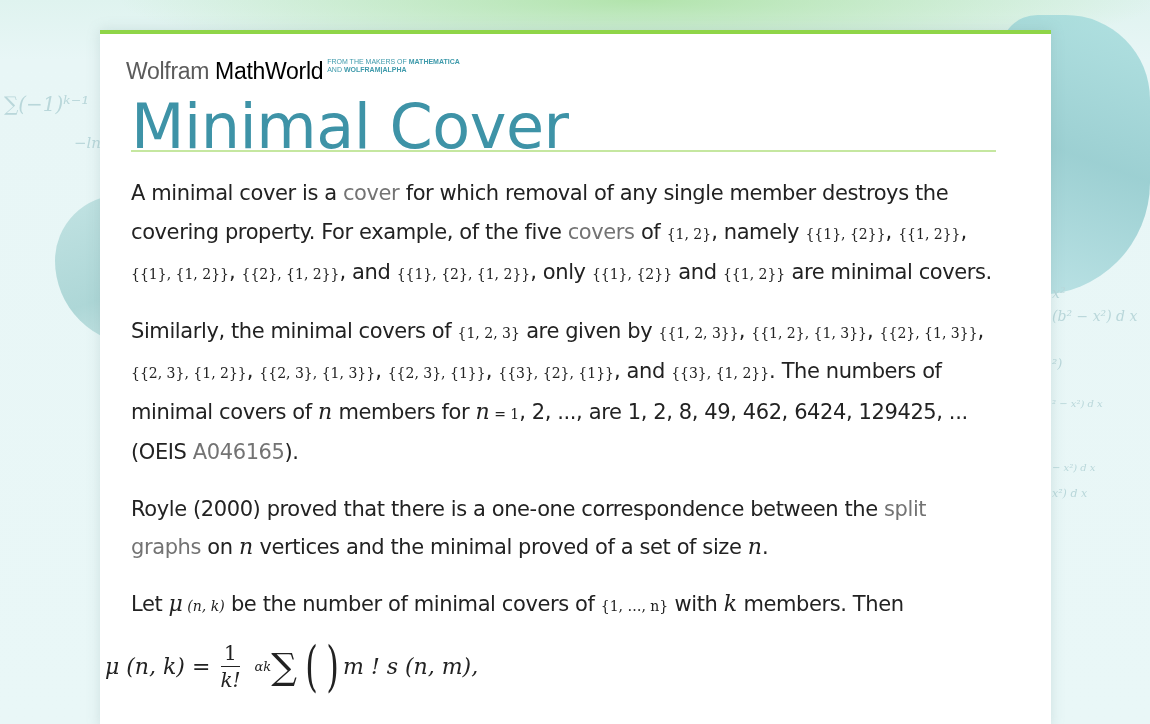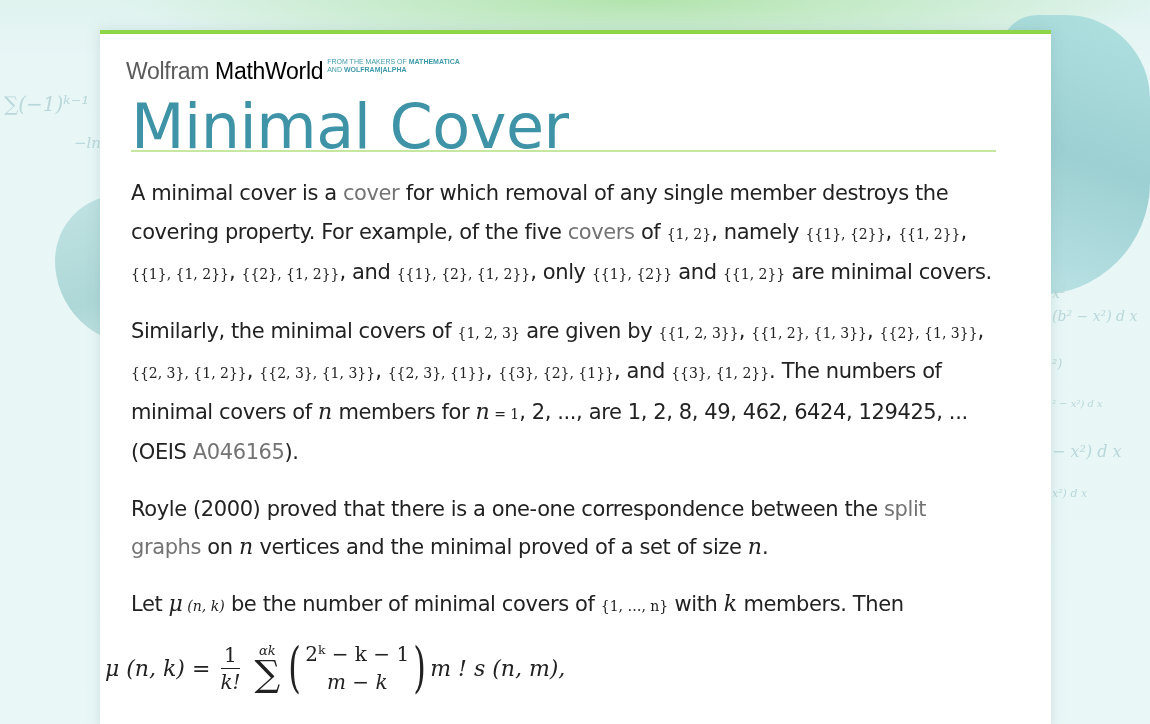--- a/index.html
+++ b/index.html
@@ -87,40 +87,40 @@
     .mi { font-family: "DejaVu Serif", serif; font-style: italic; font-size: 22px; letter-spacing: 0; }
     a.link { color: #737373; text-decoration: none; }
     .formula {
       position: absolute; left: 105px; top: 640px;
       font-family: "DejaVu Serif", serif; font-size: 22px; color: #222;
       display: flex; align-items: center; white-space: nowrap;
     }
     .frac { display: inline-flex; flex-direction: column; align-items: center; margin: 0 10px; font-size: 20px; }
     .frac .num { border-bottom: 1px solid #222; padding: 0 3px; line-height: 26px; }
     .frac .den { line-height: 26px; font-style: italic; }
-    .sum { display: inline-flex; flex-direction: column; align-items: center; margin: 0 4px; }
+    .sum { display: inline-flex; flex-direction: row; align-items: center; margin: 0 4px; }
     .sum .sup { font-size: 13px; font-style: italic; line-height: 12px; }
     .sum .sig { font-size: 36px; line-height: 34px; }
     .binom { display: inline-flex; align-items: center; }
     .binom .par { font-size: 54px; font-weight: 100; line-height: 50px; transform: scaleX(0.6); }
     .binom .stack { display: inline-flex; flex-direction: column; align-items: center; font-size: 20px; line-height: 28px; }
   </style>
 </head>
 <body>
 
 <div class="bg-layer"></div>
 <div class="bg-surface-left"></div>
 <div class="bg-surface-right"></div>
 <div class="bg-formula" style="left:4px;top:92px;font-size:20px;font-style:italic;">∑(−1)ᵏ⁻¹</div>
 <div class="bg-formula" style="left:74px;top:134px;font-size:15px;font-style:italic;">−ln</div>
 <div class="bg-formula" style="left:1052px;top:285px;font-size:14px;">x²</div>
 <div class="bg-formula" style="left:1052px;top:308px;font-size:14px;">(b² − x²)  d x</div>
 <div class="bg-formula" style="left:1052px;top:356px;font-size:13px;">²)</div>
 <div class="bg-formula" style="left:1052px;top:388px;font-size:10px;margin-top:10px;">² − x²)  d x</div>
-<div class="bg-formula" style="left:1052px;top:442px;font-size:16px;">− x²)  d x</div>
+<div class="bg-formula" style="left:1052px;top:462px;font-size:10px;">− x²)  d x</div>
 <div class="bg-formula" style="left:1052px;top:487px;font-size:11px;">x²)  d x</div>
 
 <div class="card">
   <div class="brand">
     <span class="brand-wolfram">Wolfram</span>
     <span class="brand-mathworld">MathWorld</span>
     <span class="brand-tagline">
       <span>FROM THE MAKERS OF </span><b>MATHEMATICA</b><br>
       <span>AND </span><b>WOLFRAM|ALPHA</b>
     </span>
@@ -145,20 +145,16 @@
   <span class="frac">
     <span class="num">1</span>
     <span class="den">k!</span>
   </span>
   <span class="sum">
     <span class="sup">αk</span>
     <span class="sig">∑</span>
   </span>
   <span class="binom">
     <span class="par">(</span>
-    <span class="stack">
-      <span>2ᵏ − k − 1</span>
-      <span style="font-style:italic">m − k</span>
-    </span>
     <span class="par">)</span>
   </span>
   <span style="font-style:italic">m ! s (n, m),</span>
 </div>
 
 </body></html>

